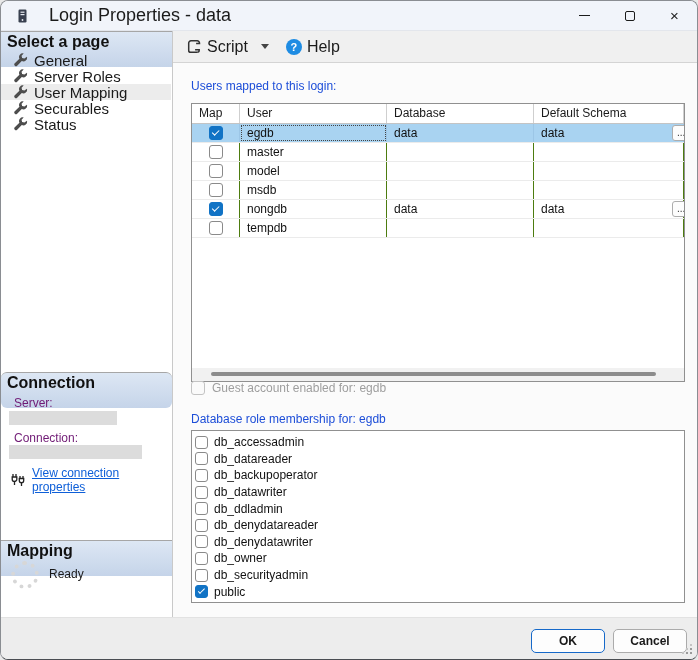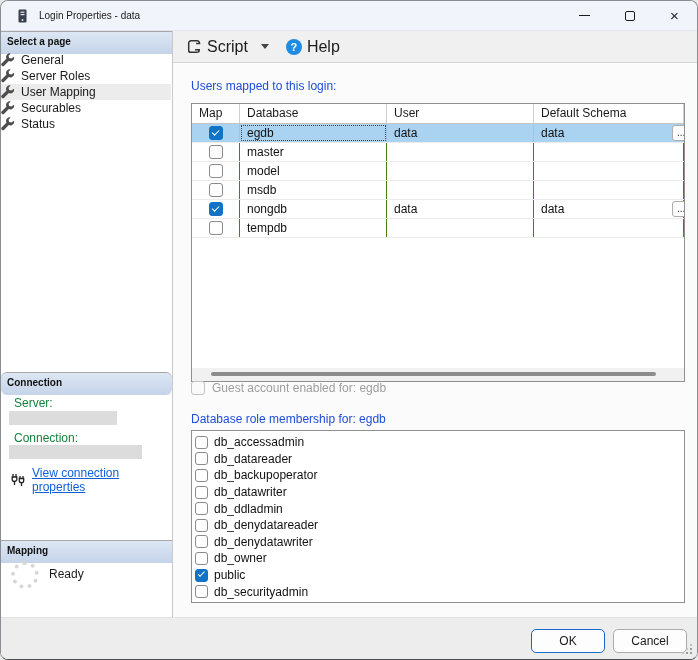--- a/index.html
+++ b/index.html
@@ -2,41 +2,41 @@
 <html style="--selection: #a9d3f1; --checkbox: #1173c5; --link: #0e5fd8; --help-icon: #1e8ce3; --header-gradient-top: #dde7f4; --header-gradient-bottom: #c5d4e9;"><head>
 <meta charset="utf-8">
 <style>
   html,body{margin:0;padding:0;background:#e8e8e8;}
   *{box-sizing:border-box;font-family:"Liberation Sans","DejaVu Sans",sans-serif;}
   .window{position:relative;width:698px;height:660px;background:#fbfbfb;border:1px solid #8a8d92;
     border-bottom-color:#4a4d52;border-radius:8px;overflow:hidden;}
   
   .titlebar{position:absolute;top:0;left:0;right:0;height:30px;background:#f1f4fa;display:flex;align-items:center;border-bottom:1px solid #e3e6ec;}
   .app-icon{margin-left:13px;display:flex;}
-  .title{margin-left:9px;font-size:10px;color:#1b1b1b;}
+  .title{margin-left:19px;font-size:18px;color:#1b1b1b;}
   .win-btns{margin-left:auto;display:flex;height:100%;}
   .wbtn{width:45px;height:100%;display:flex;align-items:center;justify-content:center;cursor:default;}
   .min-glyph{width:11px;height:1px;background:#1b1b1b;display:block;}
   .max-glyph{width:10px;height:10px;border:1px solid #1b1b1b;border-radius:2px;display:block;}
   .close-glyph{font-size:15px;color:#1b1b1b;line-height:1;}
   
   .sidebar{position:absolute;top:30px;left:0;width:172px;height:588px;background:#ffffff;border-right:1px solid #c9c9c9;}
-  .sec-header{position:absolute;left:0;right:0;height:23px;line-height:19px;padding-left:6px;
-    font-size:10px;font-weight:bold;color:#111;
+  .sec-header{position:absolute;left:0;right:0;height:36px;line-height:19px;padding-left:6px;
+    font-size:16px;font-weight:bold;color:#111;
     background:linear-gradient(to bottom,var(--header-gradient-top),var(--header-gradient-bottom));
     border-top:1px solid #a6a6a6;}
   .hdr-pages{top:0;}
   .hdr-conn{top:341px;border-radius:6px;}
   .hdr-prog{top:509px;}
   .page-list{position:absolute;top:21px;left:0;right:1px;}
-  .side-item{display:flex;align-items:center;height:16px;font-size:12px;color:#1a1a1a;cursor:default;}
+  .side-item{display:flex;align-items:center;height:16px;padding-left:13px;font-size:15px;color:#1a1a1a;cursor:default;}
   .side-item.sel{background:#ececec;}
   .w-icon{display:flex;width:14px;height:14px;margin-right:6px;}
   .side-label{white-space:nowrap;}
-  .side-lbl{position:absolute;left:13px;font-size:12px;color:#15803d;}
+  .side-lbl{position:absolute;left:13px;font-size:12px;color:#701a75;}
   .lbl-server{top:365px;}
   .lbl-connection{top:400px;}
   .redact{position:absolute;left:8px;height:14px;background:#dcdcdc;}
   .redact-server{top:380px;width:108px;}
   .redact-conn{top:414px;width:133px;}
   .link-row{position:absolute;top:435px;left:9px;display:flex;align-items:center;}
   .plug-icon{display:flex;margin-right:6px;}
   .conn-link{font-size:12px;color:var(--link);text-decoration:underline;cursor:pointer;}
   .spinner{position:absolute;top:530px;left:10px;width:28px;height:28px;border:4px dotted #d7d7d7;border-radius:50%;}
   .ready-lbl{position:absolute;top:536px;left:48px;font-size:12px;color:#1a1a1a;}
@@ -79,21 +79,21 @@
   .guest-row .cb{width:14px;height:14px;margin-right:7px;}
   .guest-lbl{font-size:12px;color:#9e9e9e;}
   .rolelist{position:absolute;left:18px;top:367px;width:494px;height:173px;background:#fff;border:1px solid #909090;padding:3px 0 16px 3px;}
   .role-item{display:flex;align-items:center;height:16.6px;cursor:default;}
   .role-item .cb{width:13px;height:13px;margin-right:6px;}
   .role-item .cb .tick{left:2px;top:2.5px;width:6.5px;height:3px;}
   .role-name{font-size:12px;color:#111;}
   
   .footer{position:absolute;left:0;right:0;bottom:0;height:42px;background:#ededed;border-top:1px solid #e2e2e2;}
   .btn{position:absolute;top:11px;width:74px;height:24px;background:#fdfdfd;border:1px solid #ababab;border-radius:5px;
-    font-size:12px;color:#1a1a1a;text-align:center;line-height:22px;cursor:default;}
+    font-size:12px;color:#1a1a1a;text-align:center;line-height:22px;cursor:default;font-weight:bold;}
   .btn-ok{left:530px;border-color:#1669c9;}
   .btn-cancel{left:612px;}
   .grip{position:absolute;right:5px;bottom:5px;width:2px;height:2px;background:#9a9a9a;
     box-shadow:-4px 0 0 #9a9a9a,0 -4px 0 #9a9a9a,-8px 0 0 #c4c4c4,0 -8px 0 #c4c4c4,-4px -4px 0 #c4c4c4;}
 </style>
 </head>
 <body>
 
 <div class="window">
 
@@ -202,22 +202,22 @@
       <span class="tb-label">Help</span>
     </div>
   </div>
 
   <div class="content">
     <div class="field-label lbl-users">Users mapped to this login:</div>
 
     <div class="grid">
       <div class="g-header">
           <div class="hc col0">Map</div>
+          <div class="hc col2">User</div>
           <div class="hc col1">Database</div>
-          <div class="hc col2">User</div>
           <div class="hc col3">Default Schema</div>
         </div>
       <div class="g-body">
           <div class="g-row sel">
             <div class="cell cmap col0">
               <div class="cb on">
                 <div class="tick"></div>
               </div>
             </div>
             <div class="cell txt col1 focus">egdb</div>
@@ -305,28 +305,28 @@
         </div>
         <div class="role-item">
           <div class="cb"></div>
           <span class="role-name">db_denydatawriter</span>
         </div>
         <div class="role-item">
           <div class="cb"></div>
           <span class="role-name">db_owner</span>
         </div>
         <div class="role-item">
+          <div class="cb"></div>
+          <span class="role-name">db_securityadmin</span>
+        </div>
+        <div class="role-item">
           <div class="cb on">
             <div class="tick"></div>
           </div>
           <span class="role-name">public</span>
-        </div>
-        <div class="role-item">
-          <div class="cb"></div>
-          <span class="role-name">db_securityadmin</span>
         </div>
       </div>
   </div>
 
   <div class="footer">
     <div class="btn btn-ok">OK</div>
     <div class="btn btn-cancel">Cancel</div>
     <div class="grip"></div>
   </div>
 

